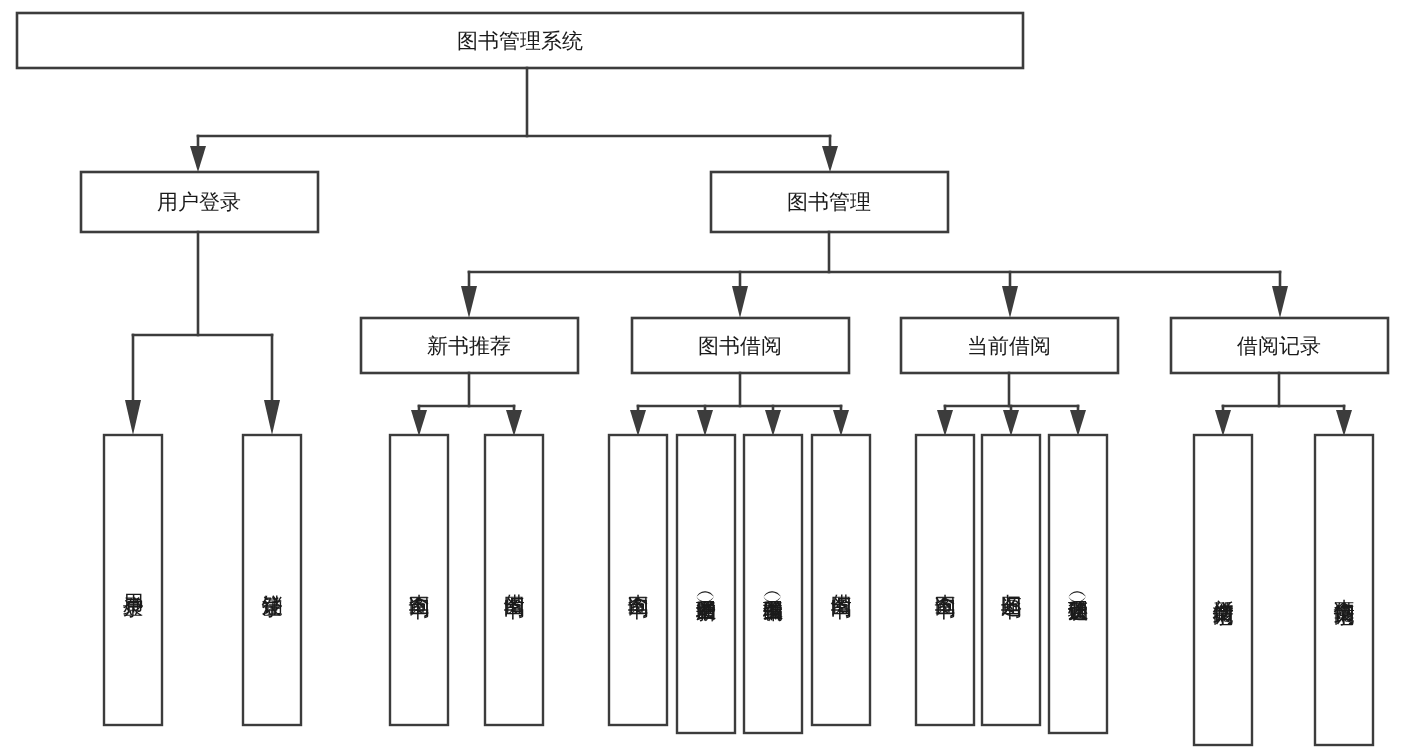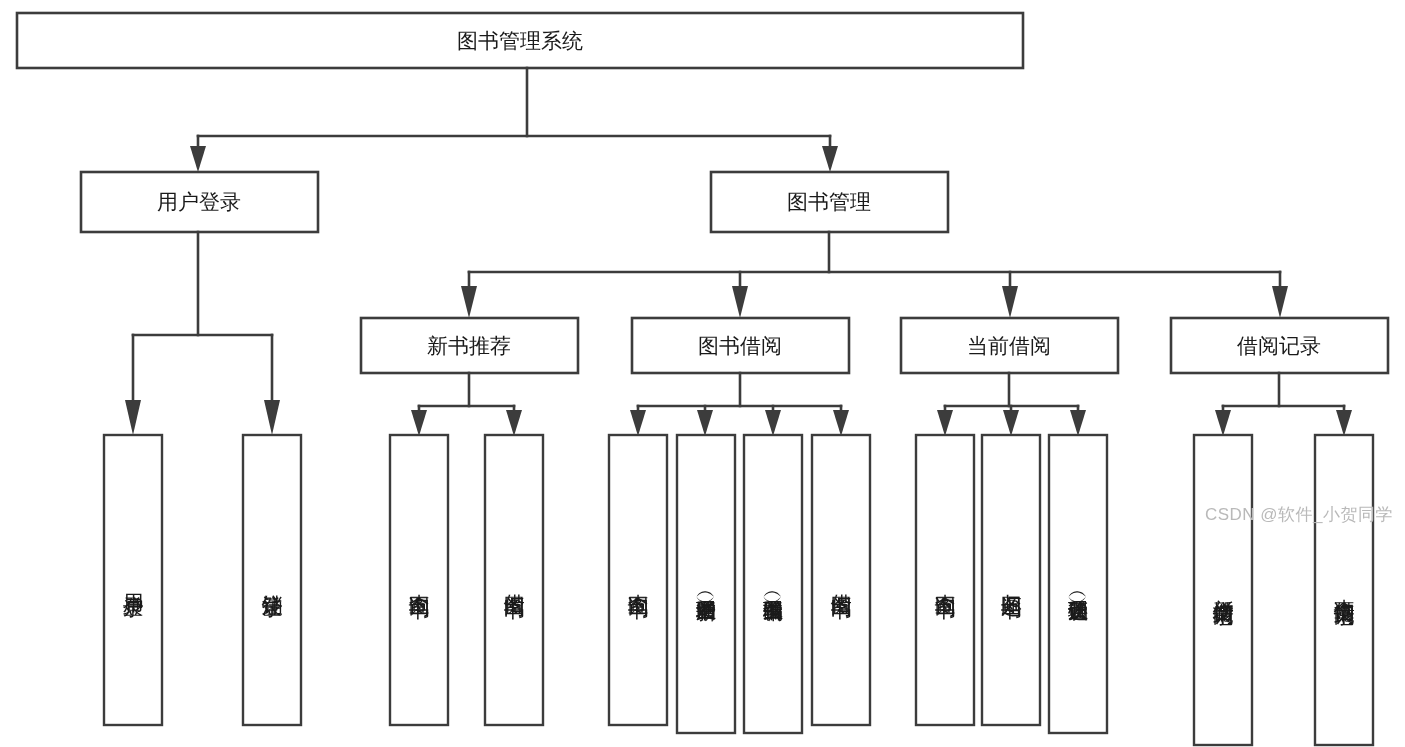--- a/index.html
+++ b/index.html
@@ -242,15 +242,14 @@
   </div>
 
   <div class="leaf-label-wrap" style="left:1194px; top:435px; width:58px; height:302px;">
     <span class="leaf-label">新增借阅记录</span>
   </div>
 
   <div class="leaf-label-wrap" style="left:1315px; top:435px; width:58px; height:302px;">
     <span class="leaf-label">查询借阅记录</span>
   </div>
 
-  <div class="watermark">CSDN @软件_小贺同学</div>
 
 </div>
 
 </body></html>

